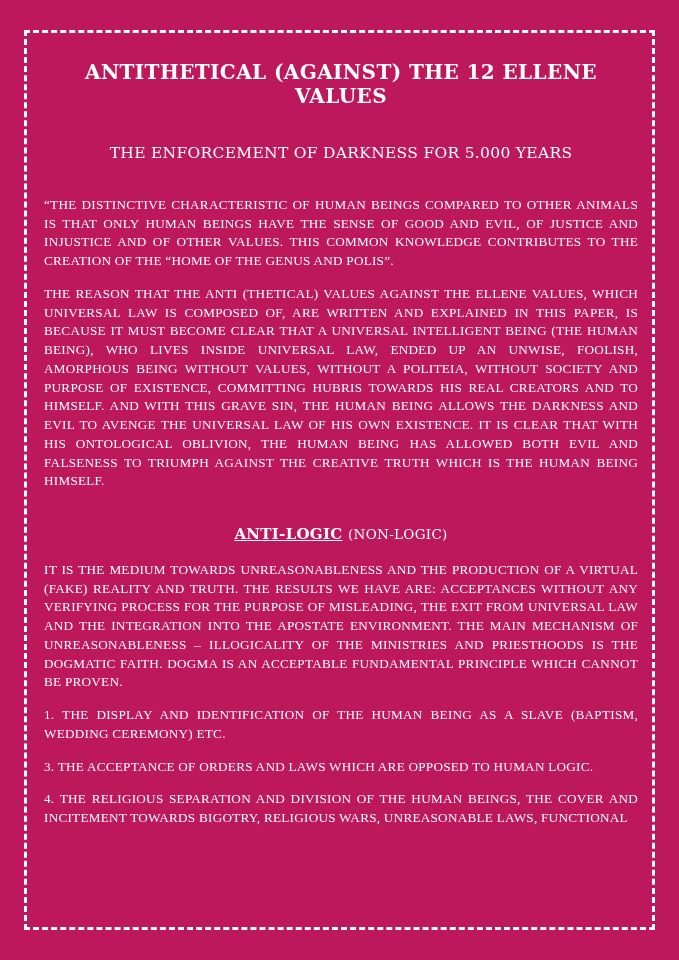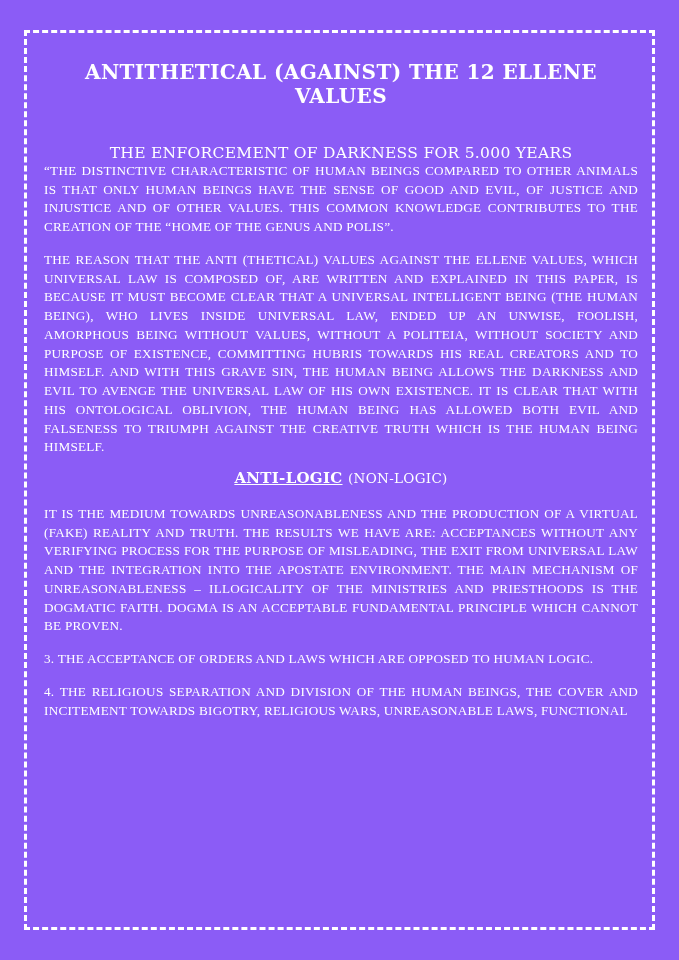--- a/index.html
+++ b/index.html
@@ -11,21 +11,21 @@
     width: 679px;
     height: 960px;
     overflow: hidden;
     font-family: "Liberation Serif", serif;
     color: #ffffff;
   }
   #page {
     position: relative;
     width: 679px;
     height: 960px;
-    background: #8b5cf6;
+    background: #be185d;
     box-sizing: border-box;
     padding: 24px 32px;
   }
   #frame {
     position: absolute;
     left: 24px;
     top: 30px;
     right: 24px;
     bottom: 30px;
     border: 3px dashed #ffffff;
@@ -63,29 +63,30 @@
     line-height: 1.42;
     letter-spacing: 0.25px;
     text-transform: uppercase;
     text-align: justify;
     margin: 0 0 14px 0;
   }
   p.tight {
     margin-bottom: 0;
   }
   .block-gap-top {
+    margin-top: 34px;
   }
   .section-head {
     text-align: center;
     font-family: "DejaVu Serif", serif;
     font-size: 15px;
     font-weight: bold;
     letter-spacing: 0.3px;
     text-transform: uppercase;
-    margin: 12px 0 18px 0;
+    margin: 34px 0 18px 0;
   }
   .section-head .underlined {
     text-decoration: underline;
   }
   .section-head .paren {
     font-weight: normal;
     font-size: 13.5px;
   }
   .list-item {
     font-family: "Liberation Serif", serif;
@@ -115,17 +116,18 @@
       <p class="body tight">The reason that the anti (thetical) values against the Ellene values, which Universal Law is composed of, are written and explained in this paper, is because it must become clear that a universal intelligent being (the human being), who lives inside Universal Law, ended up an unwise, foolish, amorphous being without values, without a politeia, without society and purpose of existence, committing hubris towards his real creators and to himself. And with this grave sin, the human being allows the darkness and evil to avenge the Universal Law of his own existence. It is clear that with his ontological oblivion, the human being has allowed both evil and falseness to triumph against the creative truth which is the human being himself.</p>
     </div>
 
     <div class="section-head">
       <span class="underlined">Anti-Logic</span>
       <span class="paren">(Non-Logic)</span>
     </div>
 
     <p class="body">It is the medium towards unreasonableness and the production of a virtual (fake) reality and truth. The results we have are: acceptances without any verifying process for the purpose of misleading, the exit from Universal Law and the integration into the apostate environment. The main mechanism of unreasonableness – illogicality of the ministries and priesthoods is the dogmatic faith. Dogma is an acceptable fundamental principle which cannot be proven.</p>
 
+    <p class="list-item">1. The display and identification of the human being as a slave (baptism, wedding ceremony) etc.</p>
     <p class="list-item">3. The acceptance of orders and laws which are opposed to human logic.</p>
     <p class="list-item">4. The religious separation and division of the human beings, the cover and incitement towards bigotry, religious wars, unreasonable laws, functional</p>
 
   </div>
 </div>
 
 </body></html>

